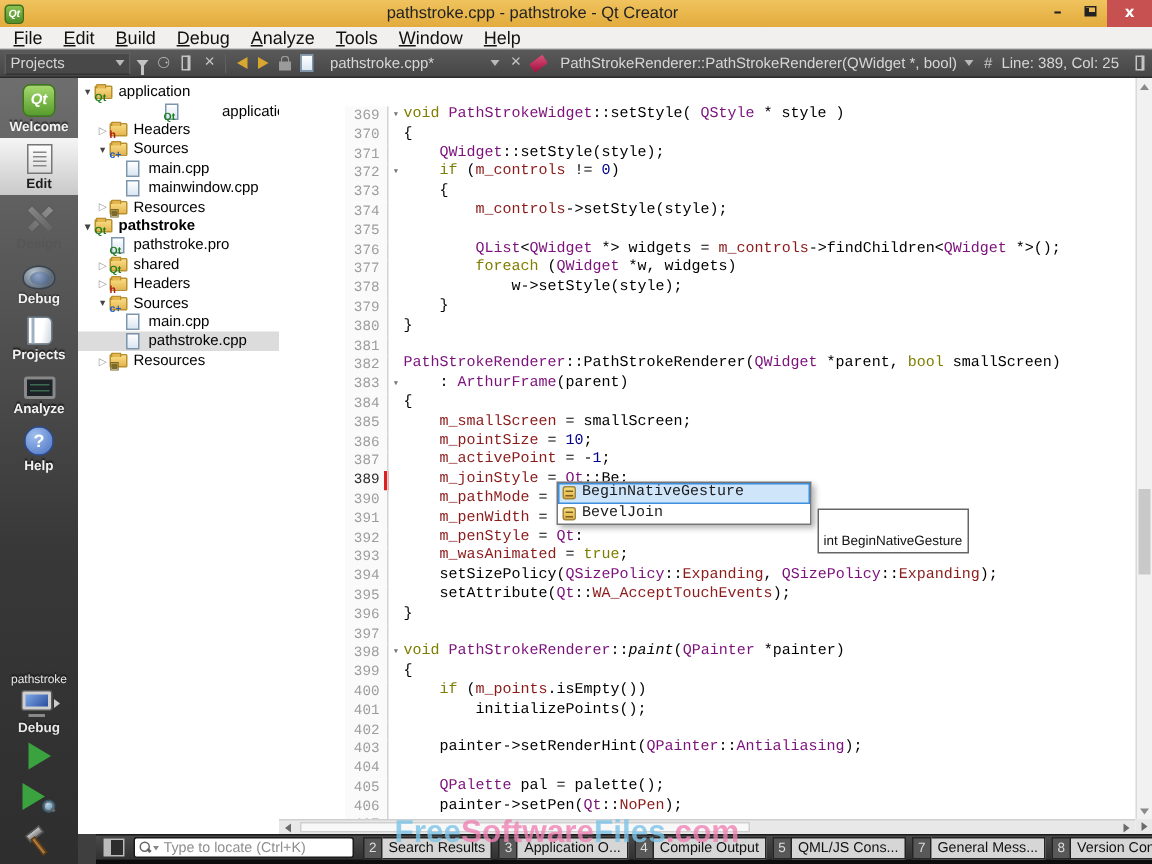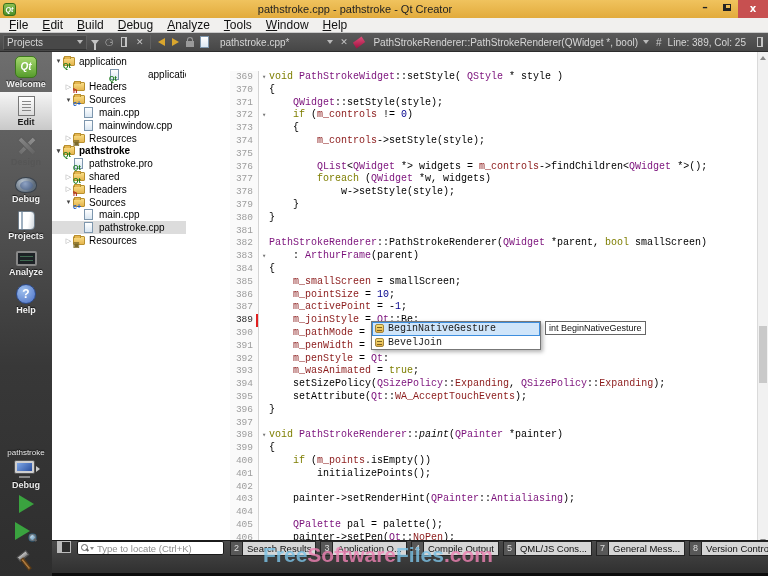--- a/index.html
+++ b/index.html
@@ -106,36 +106,36 @@
   .tk-t{color:#7b117b;}
   .tk-f{color:#8b1a1a;}
   .tk-n{color:#00008b;}
   .tk-v{font-style:italic;}
   
   .popup{position:absolute;left:185px;top:269px;width:170px;background:#fff;border:1px solid #777;box-shadow:2px 2px 4px rgba(0,0,0,.3);z-index:20;}
   .pitem{display:flex;align-items:center;height:13.5px;font:10px "Liberation Mono",monospace;color:#1a1a1a;padding:0 2px;}
   .pitem.sel{background:#cfe5fa;outline:1px solid #3d8ede;outline-offset:-1px;}
   .pico{flex:none;width:9px;height:9px;margin:0 4px 0 1px;border-radius:2px;background:linear-gradient(#f6e07a,#e2ae46);border:1px solid #a3853a;position:relative;}
   .pico:before{content:"";position:absolute;left:1px;top:2px;right:1px;height:1px;background:#7a6122;box-shadow:0 3px 0 #7a6122;}
-  .tooltip{position:absolute;left:359px;top:269px;height:14px;background:#fff;border:1px solid #666;font-size:9px;line-height:12px;padding:0 3px;color:#111;white-space:nowrap;z-index:21;}
+  .tooltip{position:absolute;left:359px;top:287px;height:14px;background:#fff;border:1px solid #666;font-size:9px;line-height:12px;padding:14px 3px;color:#111;white-space:nowrap;z-index:21;}
   
   .vscroll{position:absolute;right:0;top:0;bottom:10px;width:11px;background:#f1f1f1;border-left:1px solid #dadada;}
   .vthumb{position:absolute;left:1px;right:1px;top:274px;height:57px;background:#c9c9c9;}
   .sarrow{position:absolute;left:0;right:0;height:11px;display:flex;align-items:center;justify-content:center;}
   .tri-up{width:0;height:0;border-left:3px solid transparent;border-right:3px solid transparent;border-bottom:4px solid #8a8a8a;}
   .tri-dn{width:0;height:0;border-left:3px solid transparent;border-right:3px solid transparent;border-top:4px solid #8a8a8a;}
   .tri-lt{width:0;height:0;border-top:3px solid transparent;border-bottom:3px solid transparent;border-right:4px solid #6a6a6a;}
   .tri-rt{width:0;height:0;border-top:3px solid transparent;border-bottom:3px solid transparent;border-left:4px solid #6a6a6a;}
   .hscroll{position:absolute;left:0;right:11px;bottom:0;height:10px;background:#e8e8e8;border-top:1px solid #d0d0d0;}
   .hthumb{position:absolute;top:1px;bottom:1px;left:14px;width:300px;background:#f8f8f8;border:1px solid #cfcfcf;}
   .harrow{position:absolute;top:0;bottom:0;width:12px;display:flex;align-items:center;justify-content:center;}
   .corner{position:absolute;right:0;bottom:0;width:11px;height:10px;background:#e8e8e8;display:flex;align-items:center;justify-content:center;}
 
   
-  .statusbar{position:absolute;left:52px;right:0;bottom:0;height:36px;background:linear-gradient(#4a4a4a,#303030);border-top:1px solid #1c1c1c;border-bottom:3px solid #0c0c0c;display:flex;align-items:flex-start;}
+  .statusbar{position:absolute;left:64px;right:0;bottom:0;height:20px;background:linear-gradient(#4a4a4a,#303030);border-top:1px solid #1c1c1c;border-bottom:3px solid #0c0c0c;display:flex;align-items:center;}
   .sb-toggle{width:14px;height:12px;border:1px solid #bbb;background:#2d2d2d;margin:0 6px 0 5px;position:relative;flex:none;}
   .sb-toggle:before{content:"";position:absolute;left:0;top:0;bottom:0;width:4px;background:#bbb;}
   .locator{display:flex;align-items:center;background:#fff;border:1px solid #1a1a1a;border-radius:2px;height:14px;width:147px;padding:0 3px;flex:none;}
   .mag{position:relative;width:8px;height:8px;flex:none;}
   .mag:before{content:"";position:absolute;left:0;top:0;width:5px;height:5px;border:1.5px solid #666;border-radius:50%;}
   .mag:after{content:"";position:absolute;left:5px;top:5px;width:3px;height:1.5px;background:#666;transform:rotate(45deg);}
   .mag-dd{width:0;height:0;border-left:2.5px solid transparent;border-right:2.5px solid transparent;border-top:3px solid #888;margin:0 3px 0 1px;}
   .locator input{border:none;outline:none;flex:1;font-size:9.5px;color:#444;background:transparent;min-width:0;}
   .locator input::placeholder{color:#8e8e8e;}
   .panes{display:flex;align-items:center;margin-left:6px;gap:4px;}

